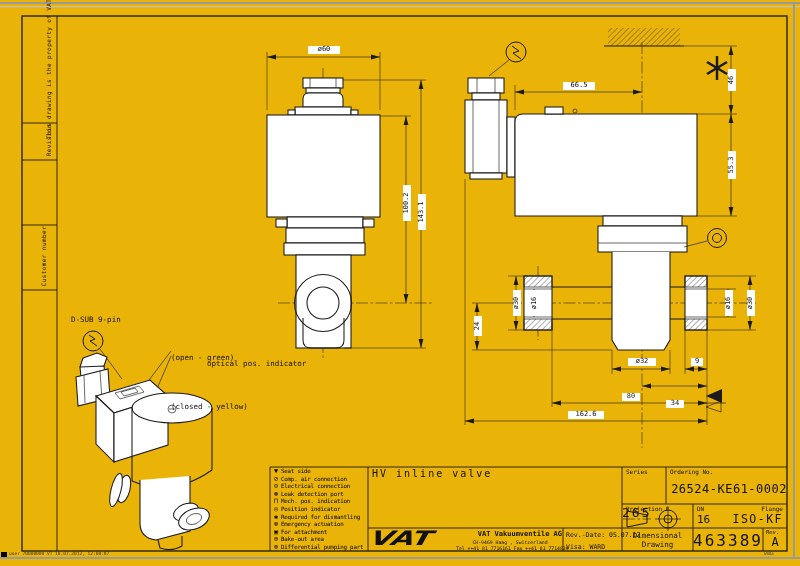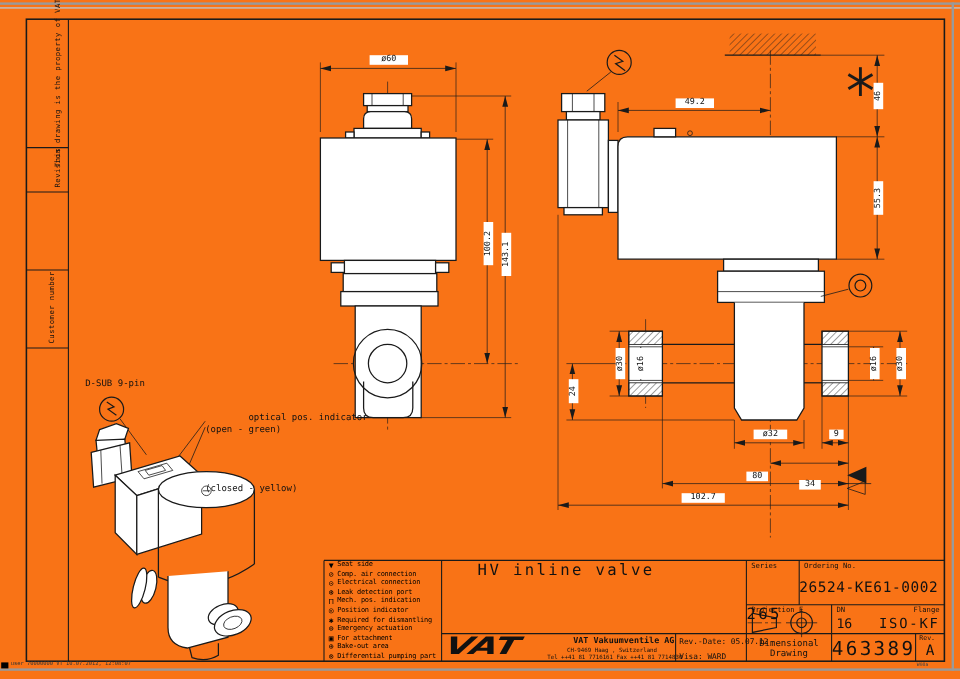--- a/index.html
+++ b/index.html
@@ -1,16 +1,16 @@
 <!DOCTYPE html>
 <html><head>
 <meta charset="utf-8">
 <style>
   html,body{margin:0;padding:0;background:#e8e8e8;}
-  .page{position:relative;width:800px;height:566px;background:#f97316;overflow:hidden;
+  .page{position:relative;width:800px;height:566px;background:#eab308;overflow:hidden;
         font-family:"DejaVu Sans Mono","Liberation Mono",monospace;}
   svg{position:absolute;left:0;top:0;}
   .o  {fill:none;stroke:#1a1a1a;stroke-width:1.05;}
   .fw {fill:#ffffff;stroke:#1a1a1a;stroke-width:1.05;}
   .th {fill:none;stroke:#1a1a1a;stroke-width:0.65;}
   .ext{fill:none;stroke:#1a1a1a;stroke-width:0.55;}
   .dl {fill:none;stroke:#1a1a1a;stroke-width:0.6;marker-start:url(#arr);marker-end:url(#arr);}
   .cl {fill:none;stroke:#1a1a1a;stroke-width:0.55;stroke-dasharray:12 2.5 2.5 2.5;}
   .sym{fill:none;stroke:#1a1a1a;stroke-width:1;}
   .grid{stroke:#1a1a1a;stroke-width:0.9;}
@@ -261,36 +261,36 @@
 </svg>
 
 <div class="t mt" style="left:-21px;top:66px;width:140px;">This drawing is the property of VAT.</div>
 <div class="t mt" style="left:29px;top:137px;width:40px;">Revision</div>
 <div class="t mt" style="left:4px;top:253px;width:80px;">Customer number</div>
 <div class="t" style="left:9px;top:552px;font-size:4.5px;color:#333;">user 70000000 VT 10.07.2012, 12:08:07</div>
 
 <div class="t dim" style="left:308px;top:46px;width:30px;">ø60</div>
 <div class="t dim vert" style="left:389px;top:199px;width:34px;">100.2</div>
 <div class="t dim vert" style="left:404px;top:208px;width:34px;">143.1</div>
-<div class="t dim" style="left:563px;top:82px;width:30px;">49.2</div>
+<div class="t dim" style="left:563px;top:82px;width:30px;">66.5</div>
 <div class="t dim vert" style="left:721px;top:76px;width:20px;">46</div>
 <div class="t dim vert" style="left:718px;top:161px;width:26px;">55.3</div>
 <div class="t dim vert" style="left:504px;top:299px;width:24px;">ø30</div>
 <div class="t dim vert" style="left:522px;top:299px;width:24px;">ø16</div>
 <div class="t dim vert" style="left:468px;top:322px;width:18px;">24</div>
 <div class="t dim" style="left:628px;top:358px;width:26px;">ø32</div>
 <div class="t dim" style="left:691px;top:358px;width:10px;">9</div>
 <div class="t dim" style="left:666px;top:376px;width:16px;margin-top:24px;">34</div>
-<div class="t dim" style="left:622px;top:393px;width:16px;">80</div>
-<div class="t dim" style="left:568px;top:411px;width:34px;">102.7</div>
+<div class="t dim" style="left:622px;top:393px;width:16px;font-family:Liberation Mono, monospace;">80</div>
+<div class="t dim" style="left:568px;top:411px;width:34px;">162.6</div>
 <div class="t dim vert" style="left:716px;top:299px;width:24px;">ø16</div>
 <div class="t dim vert" style="left:738px;top:299px;width:24px;">ø30</div>
 
 <div class="t ann" style="left:71px;top:316px;">D-SUB 9-pin</div>
-<div class="t ann" style="left:171px;top:344px;padding-left:36px;">optical pos. indicator</div>
+<div class="t ann" style="left:171px;top:360px;padding-left:36px;">optical pos. indicator</div>
 <div class="t ann" style="left:171px;top:353.5px;">(open - green)</div>
 <div class="t ann" style="left:171px;top:363px;margin-top:40px;">(closed - yellow)</div>
 
 <div style="position:absolute;left:271px;top:468px;width:97px;">
   <div class="lgrow">
         <span class="lgico">▼</span>
         <span class="lglab">Seat side</span>
       </div>
   <div class="lgrow">
         <span class="lgico">⊘</span>
@@ -327,25 +327,25 @@
   <div class="lgrow">
         <span class="lgico">⊕</span>
         <span class="lglab">Bake-out area</span>
       </div>
   <div class="lgrow">
         <span class="lgico">⊗</span>
         <span class="lglab">Differential pumping part</span>
       </div>
 </div>
 
-<div class="t" style="left:372px;top:469px;font-size:13px;letter-spacing:2px;margin-left:26px;">HV inline valve</div>
+<div class="t" style="left:372px;top:469px;font-size:10px;letter-spacing:2px;">HV inline valve</div>
 <div class="t lbl6" style="left:626px;top:469px;">Series</div>
 <div class="t" style="left:622px;top:482px;width:44px;text-align:left;font-size:13px;letter-spacing:2px;margin-top:24px;">265</div>
 <div class="t lbl6" style="left:670px;top:469px;">Ordering No.</div>
-<div class="t" style="left:666px;top:483px;width:121px;text-align:left;font-size:12px;letter-spacing:0.5px;">26524-KE61-0002</div>
+<div class="t" style="left:666px;top:483px;width:121px;text-align:right;font-size:12px;letter-spacing:0.5px;">26524-KE61-0002</div>
 <div class="t lbl6" style="left:626px;top:505.5px;">Projection E</div>
 <div class="t lbl6" style="left:697px;top:505.5px;">DN</div>
 <div class="t" style="left:697px;top:514px;font-size:11px;">16</div>
 <div class="t lbl6" style="left:693px;top:505.5px;width:90px;text-align:right;">Flange</div>
 <div class="t" style="left:693px;top:513px;width:90px;text-align:right;font-size:11.5px;letter-spacing:1.5px;">ISO-KF</div>
 <div class="t" style="left:622px;top:531.5px;width:71px;text-align:center;font-size:7.5px;">Dimensional</div>
 <div class="t" style="left:622px;top:541px;width:71px;text-align:center;font-size:7.5px;">Drawing</div>
 <div class="t" style="left:693px;top:533px;width:70px;text-align:center;font-size:16px;letter-spacing:2px;">463389</div>
 <div class="t" style="left:766px;top:529.5px;font-size:5.5px;">Rev.</div>
 <div class="t" style="left:763px;top:536px;width:24px;text-align:center;font-size:12px;">A</div>

